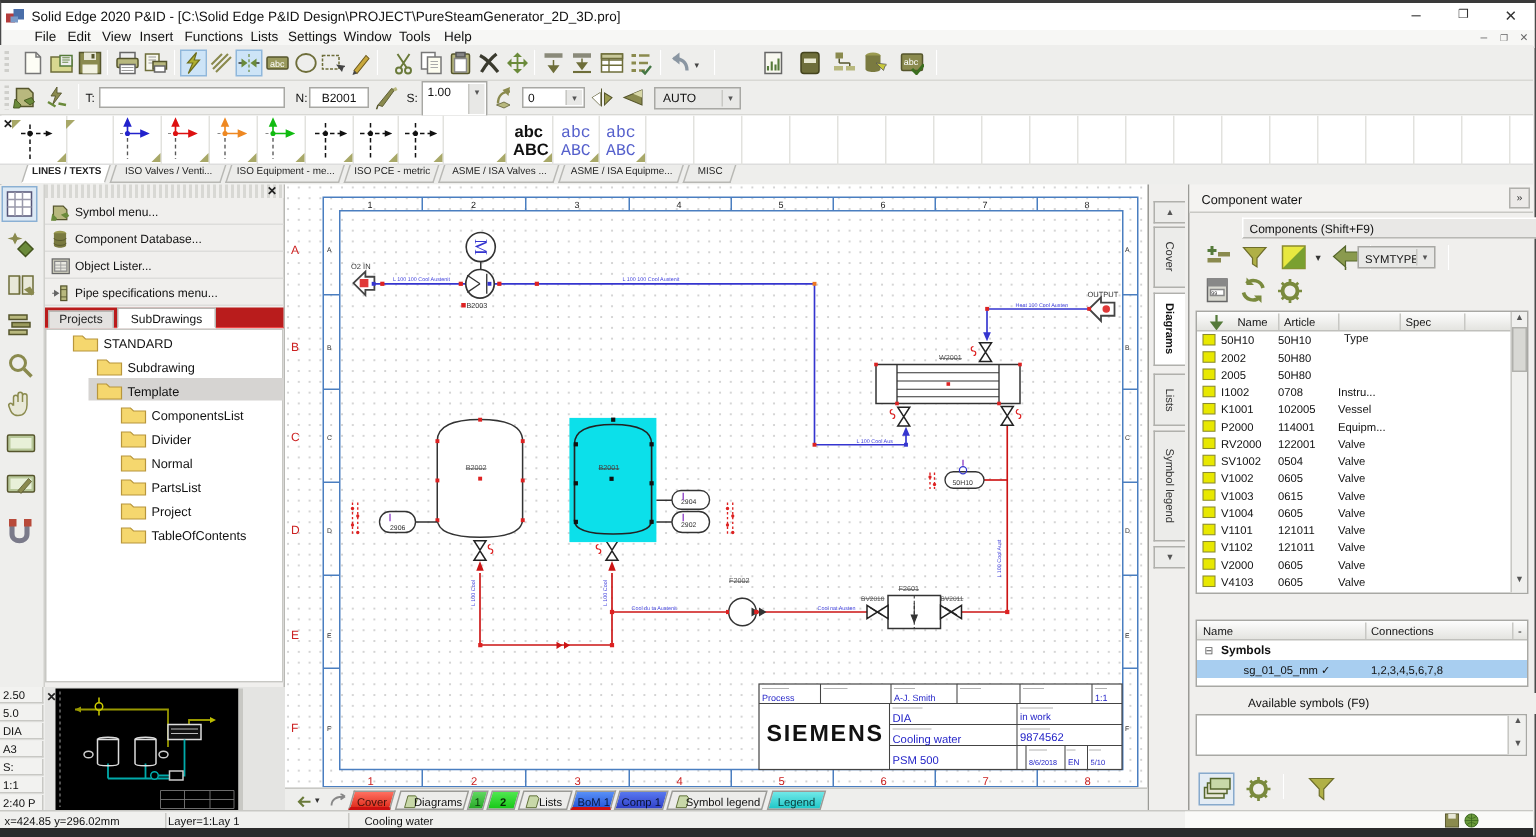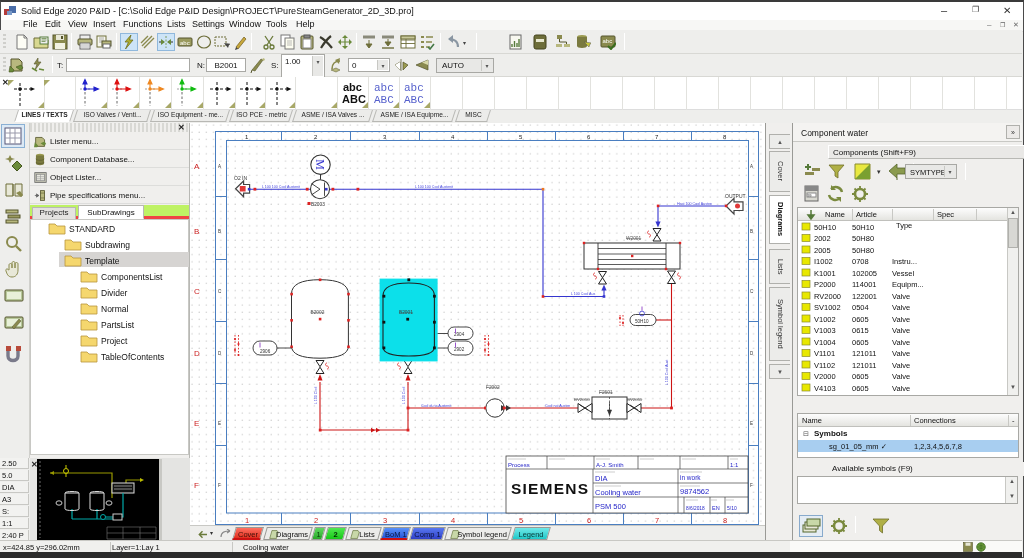--- a/index.html
+++ b/index.html
@@ -406,21 +406,21 @@
 </div>
 
 <div id="lpanel">
  <div class="a" style="left:0;top:0;width:159px;height:9px;background:repeating-linear-gradient(90deg,#d8d8d4 0 2px,#f0efed 2px 4px)"></div>
  <span class="a" style="left:148px;top:0px;font-size:8px;font-weight:bold;color:#222">✕</span>
  <div class="a" style="left:0;top:10px;width:159px;height:17px;border-bottom:1px solid #dddddb">
   <svg class="a" style="left:4px;top:2px" width="13" height="13" viewBox="0 0 16 16">
         <path d="M2 3h8l3 3v8H2z" fill="#b8b87e" stroke="#55552c"></path>
         <path d="M1 9l4 4-1 2H0zM8 10l4 3 3-2-2-3z" fill="#6a8a3a"></path>
       </svg>
-  <span class="a" style="left:20px;top:4px;font-size:8px;color:#111">Lister menu...</span>
+  <span class="a" style="left:20px;top:4px;font-size:8px;color:#111">Symbol menu...</span>
  </div>
  <div class="a" style="left:0;top:46px;width:159px;height:17px;border-bottom:1px solid #dddddb">
   <svg class="a" style="left:4px;top:2px" width="13" height="13" viewBox="0 0 16 16">
         <rect x="1" y="2" width="14" height="12" fill="#c8c8b8" stroke="#666"></rect>
         <rect x="3" y="4" width="10" height="8" fill="#e8e8e0" stroke="#888"></rect>
         <path d="M3 7h10M3 9.5h10M8 4v8" stroke="#999" stroke-width="0.7"></path>
       </svg>
   <span class="a" style="left:20px;top:4px;font-size:8px;color:#111">Object Lister...</span>
  </div>
  <div class="a" style="left:0;top:28px;width:159px;height:17px;border-bottom:1px solid #dddddb">
@@ -433,21 +433,21 @@
  </div>
  <div class="a" style="left:0;top:64px;width:159px;height:17px;border-bottom:1px solid #dddddb">
   <svg class="a" style="left:4px;top:2px" width="13" height="13" viewBox="0 0 16 16">
         <path d="M1 8h5M6 8l-3-2v4z" stroke="#666" fill="#666"></path>
         <rect x="8" y="2" width="5" height="12" fill="#b8b87e" stroke="#55552c"></rect>
         <path d="M8 5h5M8 11h5" stroke="#55552c" stroke-width="0.7"></path>
       </svg>
   <span class="a" style="left:20px;top:4px;font-size:8px;color:#111">Pipe specifications menu...</span>
  </div>
 
- <div class="a" style="left:0;top:82px;width:159px;height:14px;background:#bef264;border-bottom:3px solid #ef4444">
+ <div class="a" style="left:0;top:82px;width:159px;height:14px;background:#b91c1c;border-bottom:1px solid #ef4444">
   <div class="a" style="left:2px;top:2px;width:44px;height:12px;background:#e4e2e0;border:1px solid #b8b8b4;border-bottom:none;font-size:8px;color:#222;text-align:center">Projects</div>
   <div class="a" style="left:48px;top:0px;width:66px;height:14px;background:#fff;border:1px solid #b8b8b4;border-bottom:1px solid #fff;font-size:8px;color:#111;text-align:center;line-height:13px">SubDrawings</div>
  </div>
 
  <div class="a" style="left:0;top:96px;width:159px;height:236px;background:#fff;border:1px solid #c8c8c4">
   <div class="a" style="left:28px;top:32px;width:130px;height:15px;background:#d6d4d2"></div>
   <svg class="a" style="left:0;top:0" width="159" height="160" viewBox="0 0 159 160">
    <g fill="#f5d76e" stroke="#b8963c" stroke-width="0.8">
     <path d="M18 4h6l2 2h8v8H18z"></path>
           <path d="M34 20h6l2 2h8v8H34z"></path>

